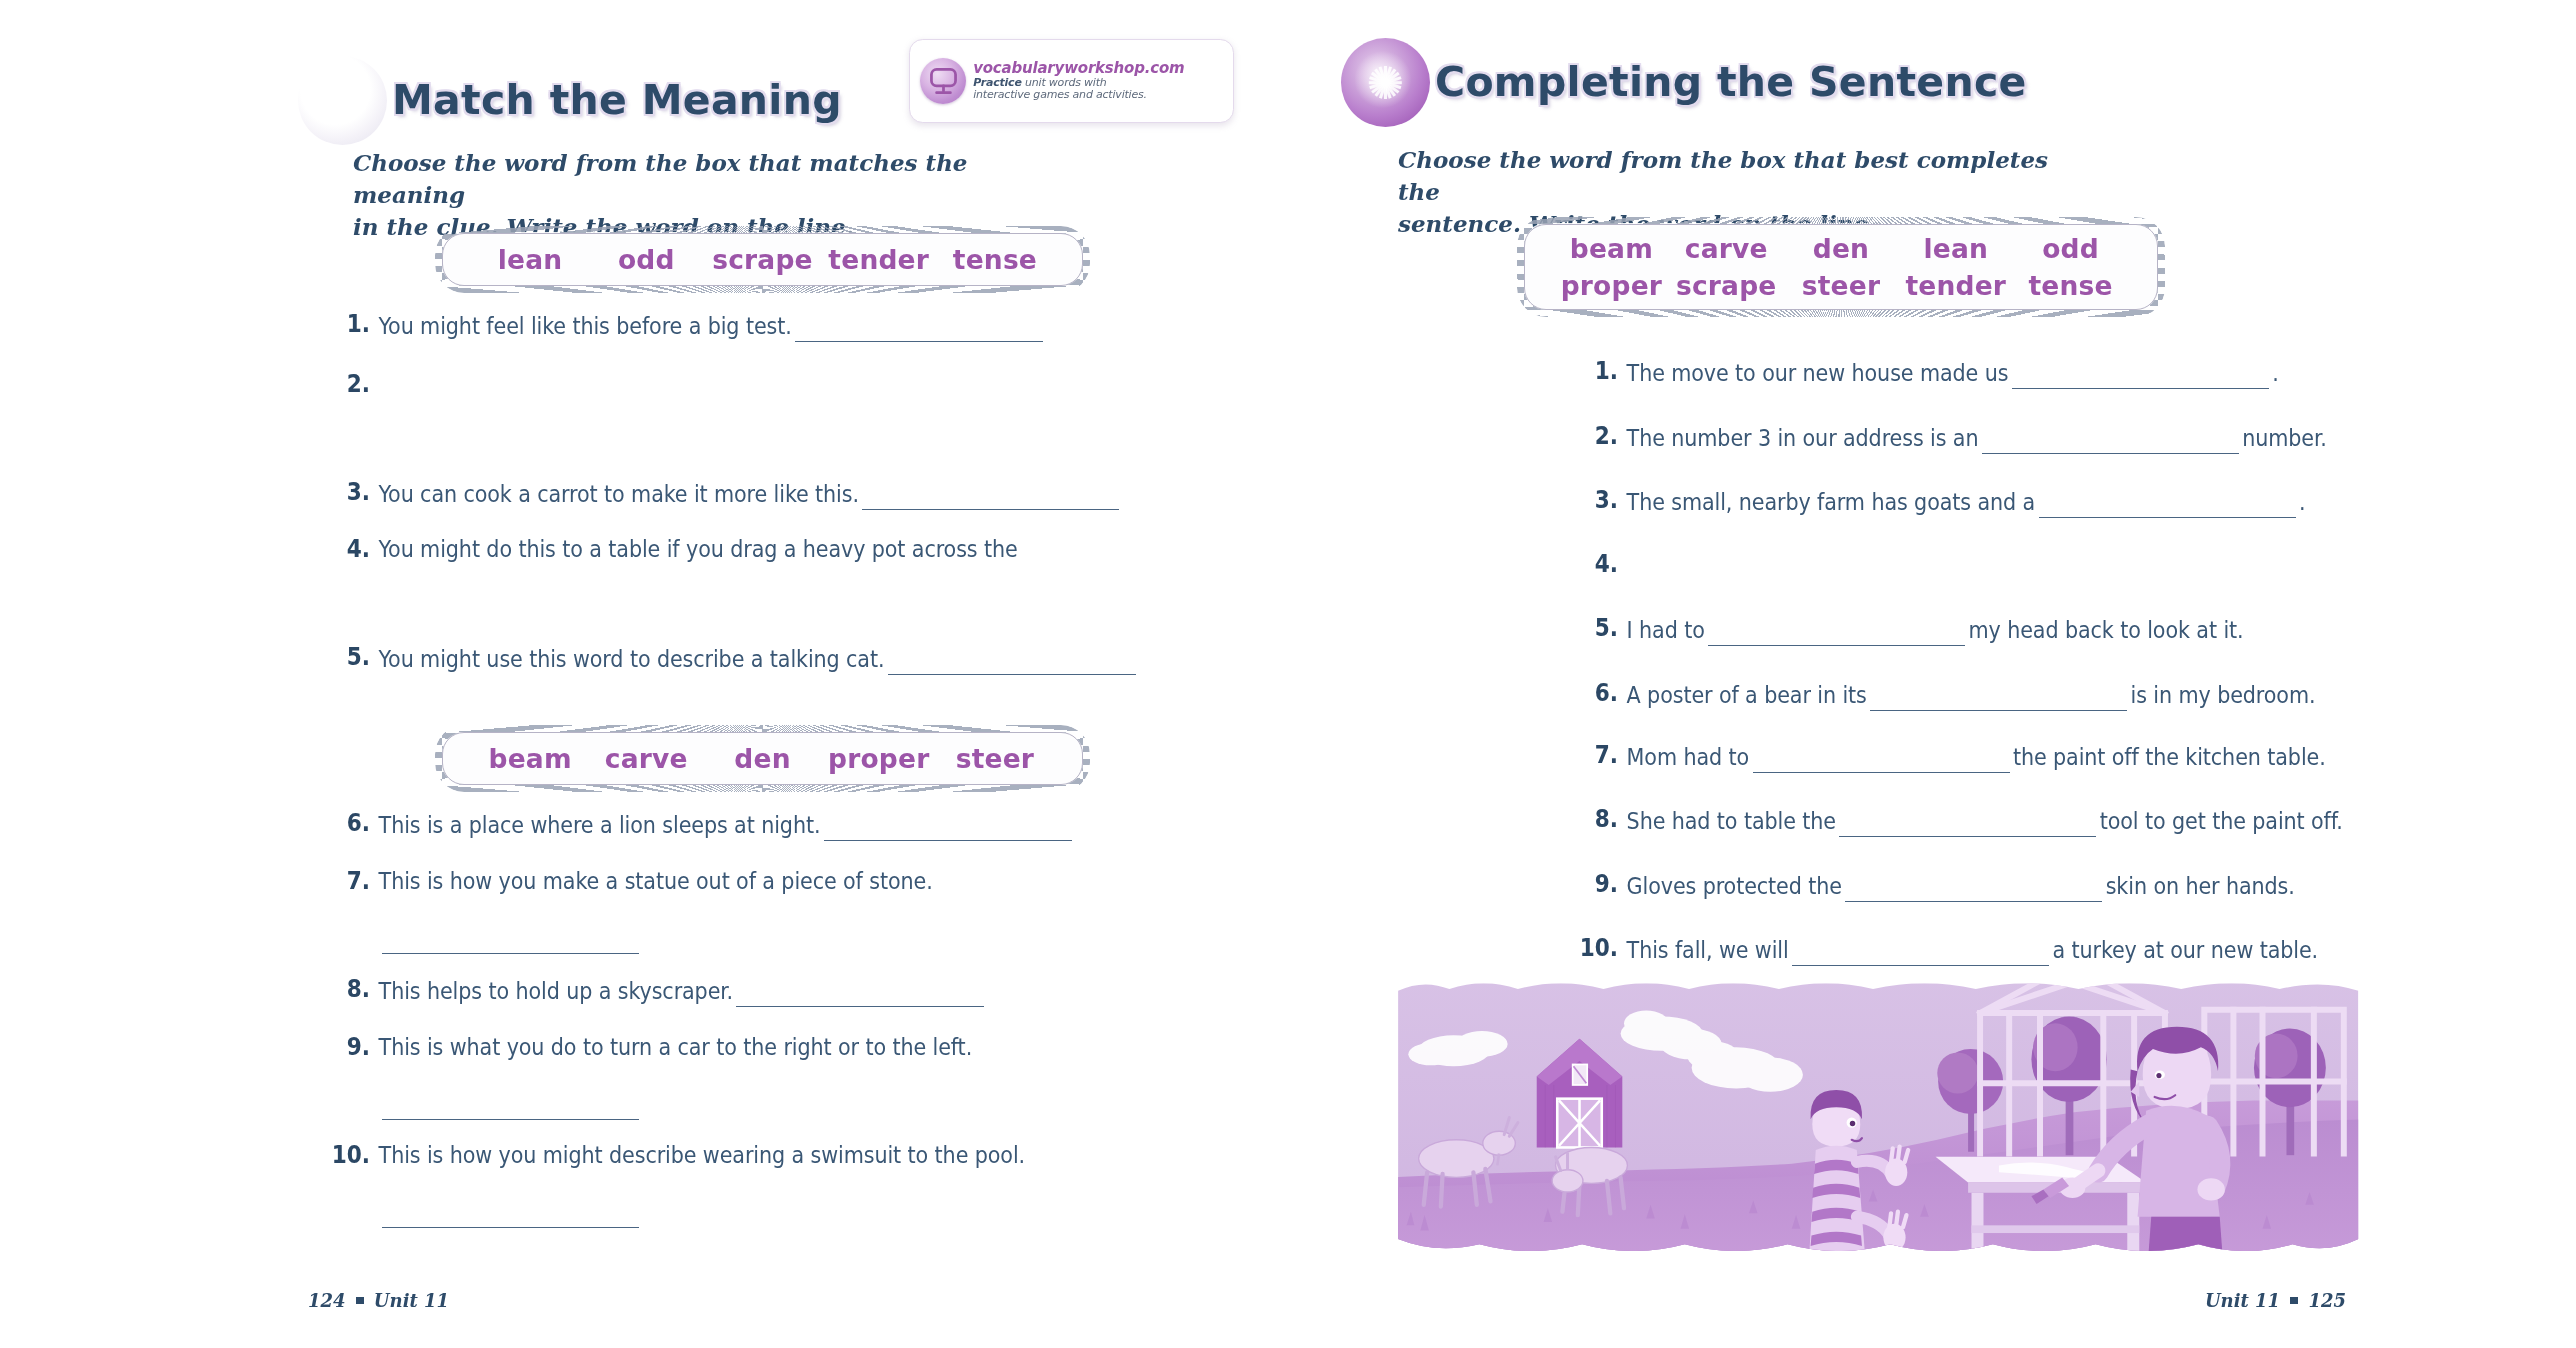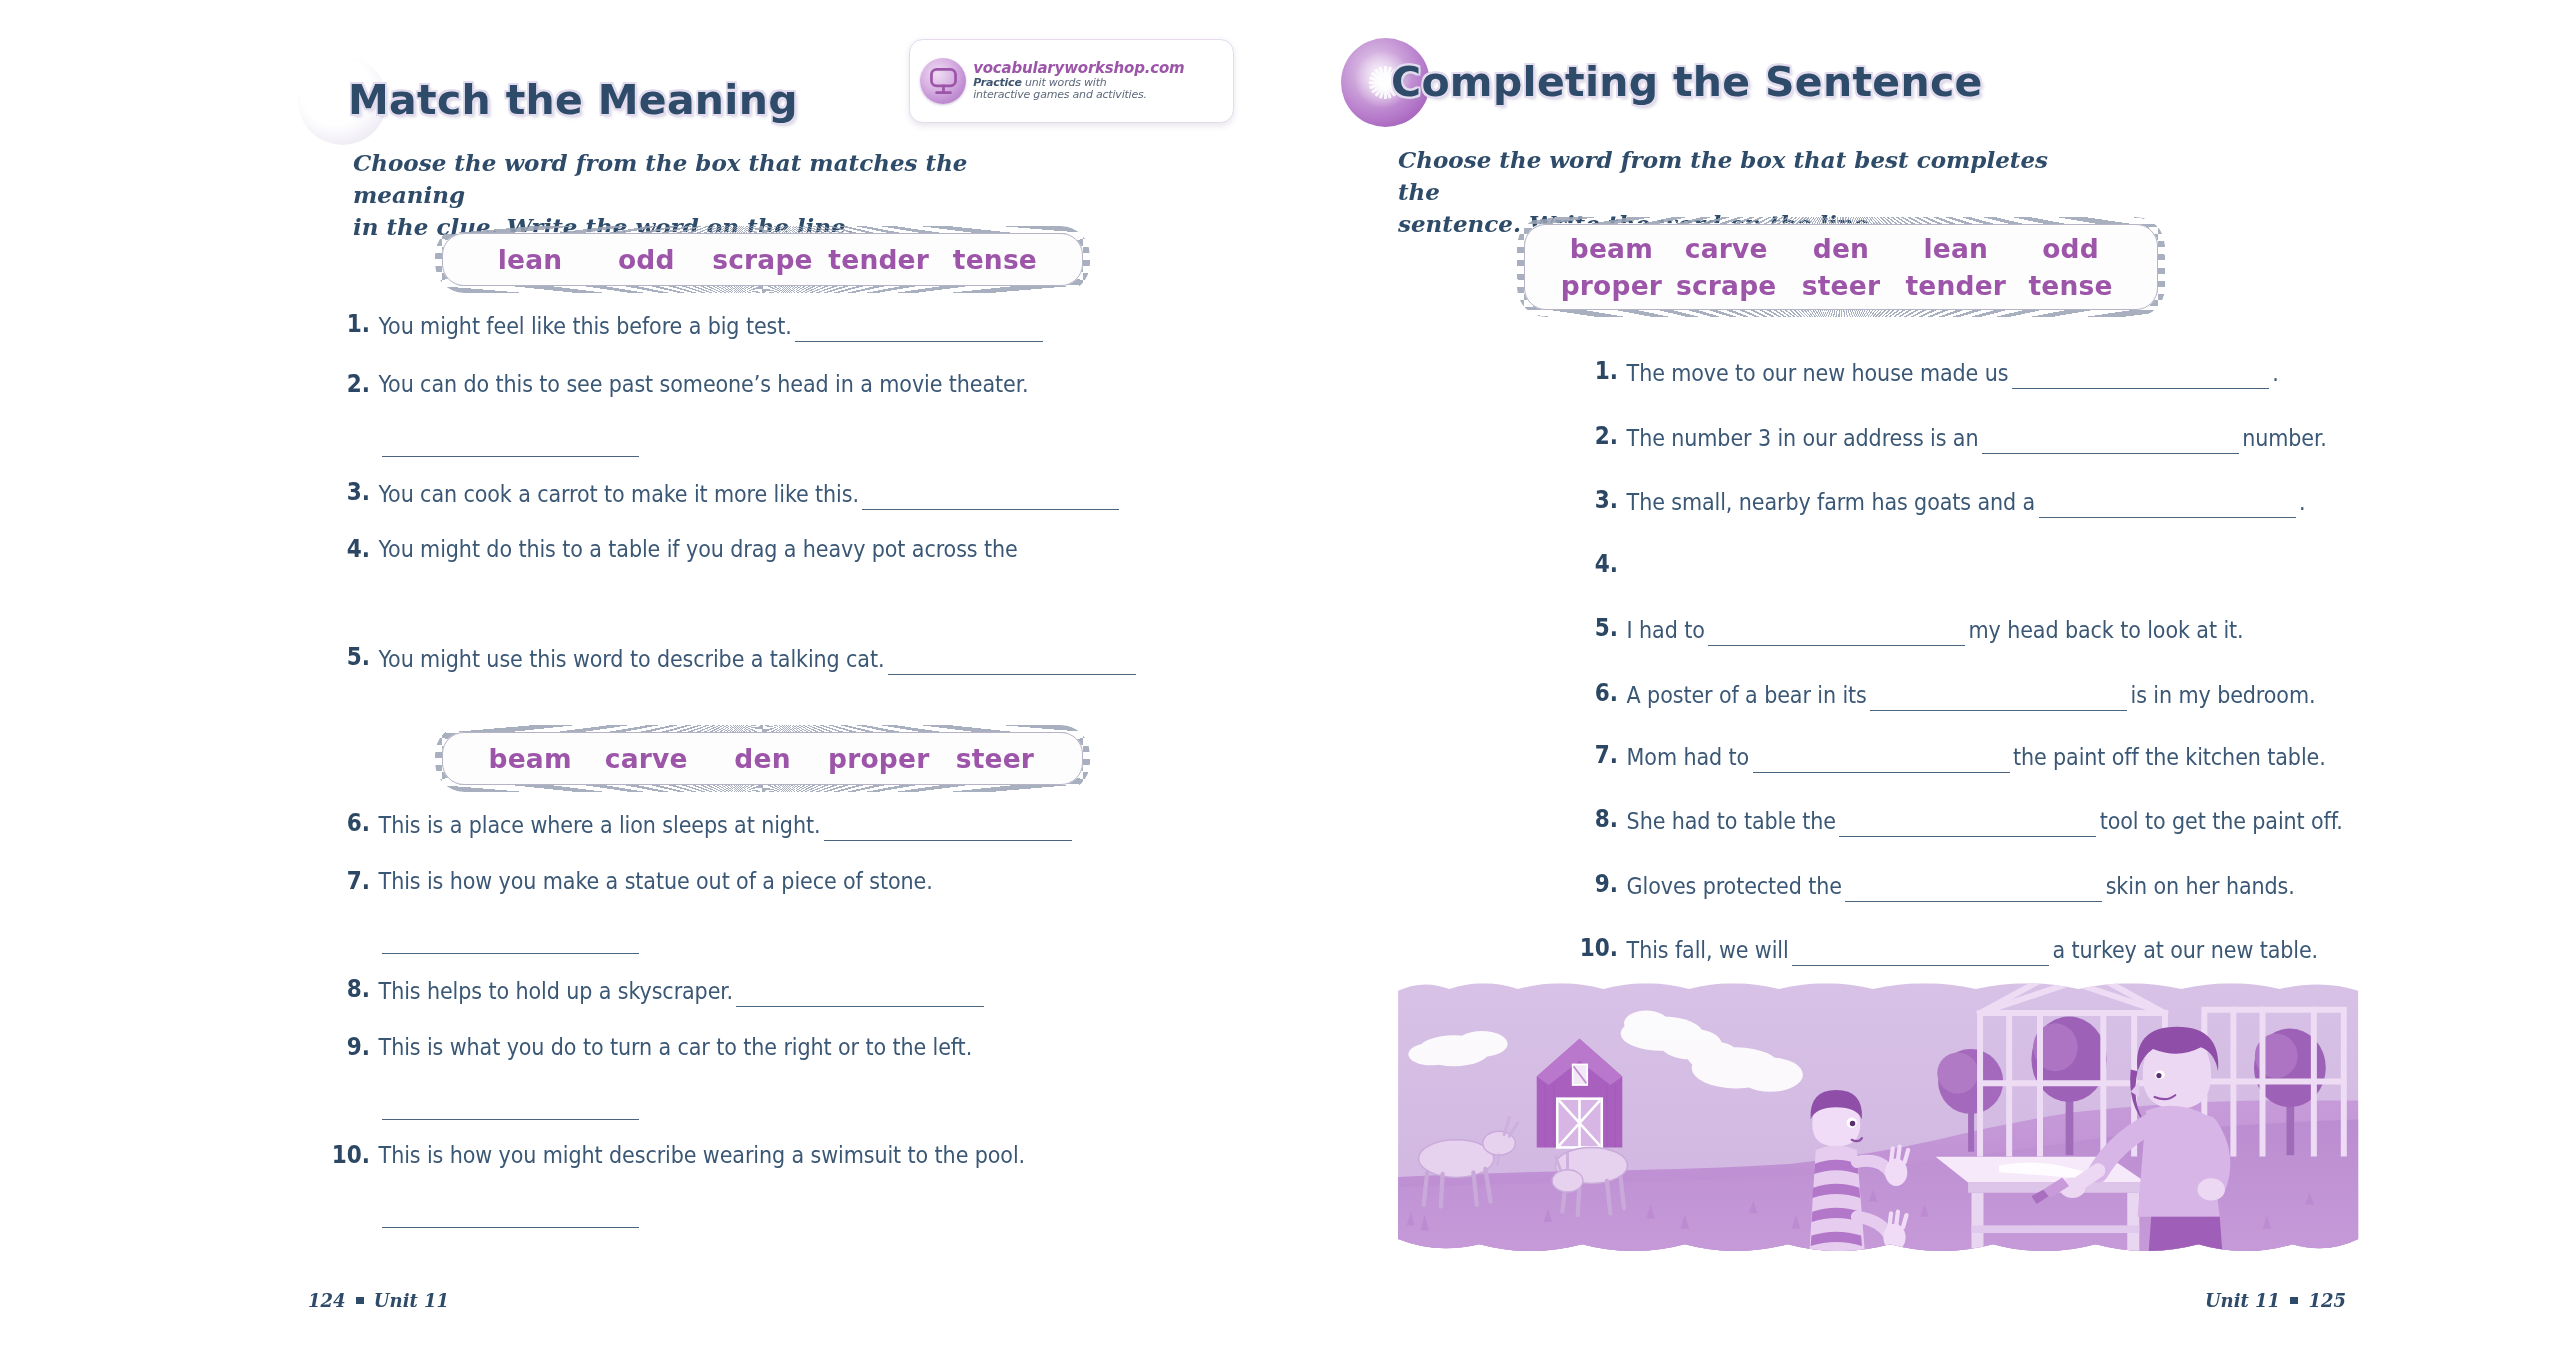--- a/index.html
+++ b/index.html
@@ -22,20 +22,21 @@
   }
   .page-left  { left: 0;      width: 1288px; }
   .page-right { left: 1288px; width: 1288px; }
 
   
   .section-head {
     position: absolute;
     display: flex;
     align-items: center;
     height: 94px;
+    gap: 44px;
   }
   .head-orb {
     position: relative;
     width: 89px;
     height: 89px;
     border-radius: 50%;
     flex: 0 0 89px;
     z-index: 1;
   }
   .head-orb.pale {
@@ -290,21 +291,20 @@
     </div>
   </div>
 
   <div id="left-items-1">
       <div class="item" style="left: 331px; top: 308px; width: 865px;">
         <span class="item-num" style="width: 39px;">1.</span>
         <span class="item-body"><span>You might feel like this before a big test.</span><span class="blank" style="width: 248px;">&nbsp;</span></span>
       </div>
       <div class="item" style="left: 331px; top: 368px; width: 865px;">
         <span class="item-num" style="width: 39px;">2.</span>
-        <span class="item-body"><span>You can do this to see past someone’s head in a movie theater.</span><span class="tail" style="margin-top: 22px;"><span class="blank" style="width: 257px;">&nbsp;</span></span></span>
       </div>
       <div class="item" style="left: 331px; top: 476px; width: 865px;">
         <span class="item-num" style="width: 39px;">3.</span>
         <span class="item-body"><span>You can cook a carrot to make it more like this.</span><span class="blank" style="width: 257px;">&nbsp;</span></span>
       </div>
       <div class="item" style="left: 331px; top: 533px; width: 865px;">
         <span class="item-num" style="width: 39px;">4.</span>
         <span class="item-body"><span>You might do this to a table if you drag a heavy pot across the</span></span>
       </div>
       <div class="item" style="left: 331px; top: 641px; width: 865px;">

